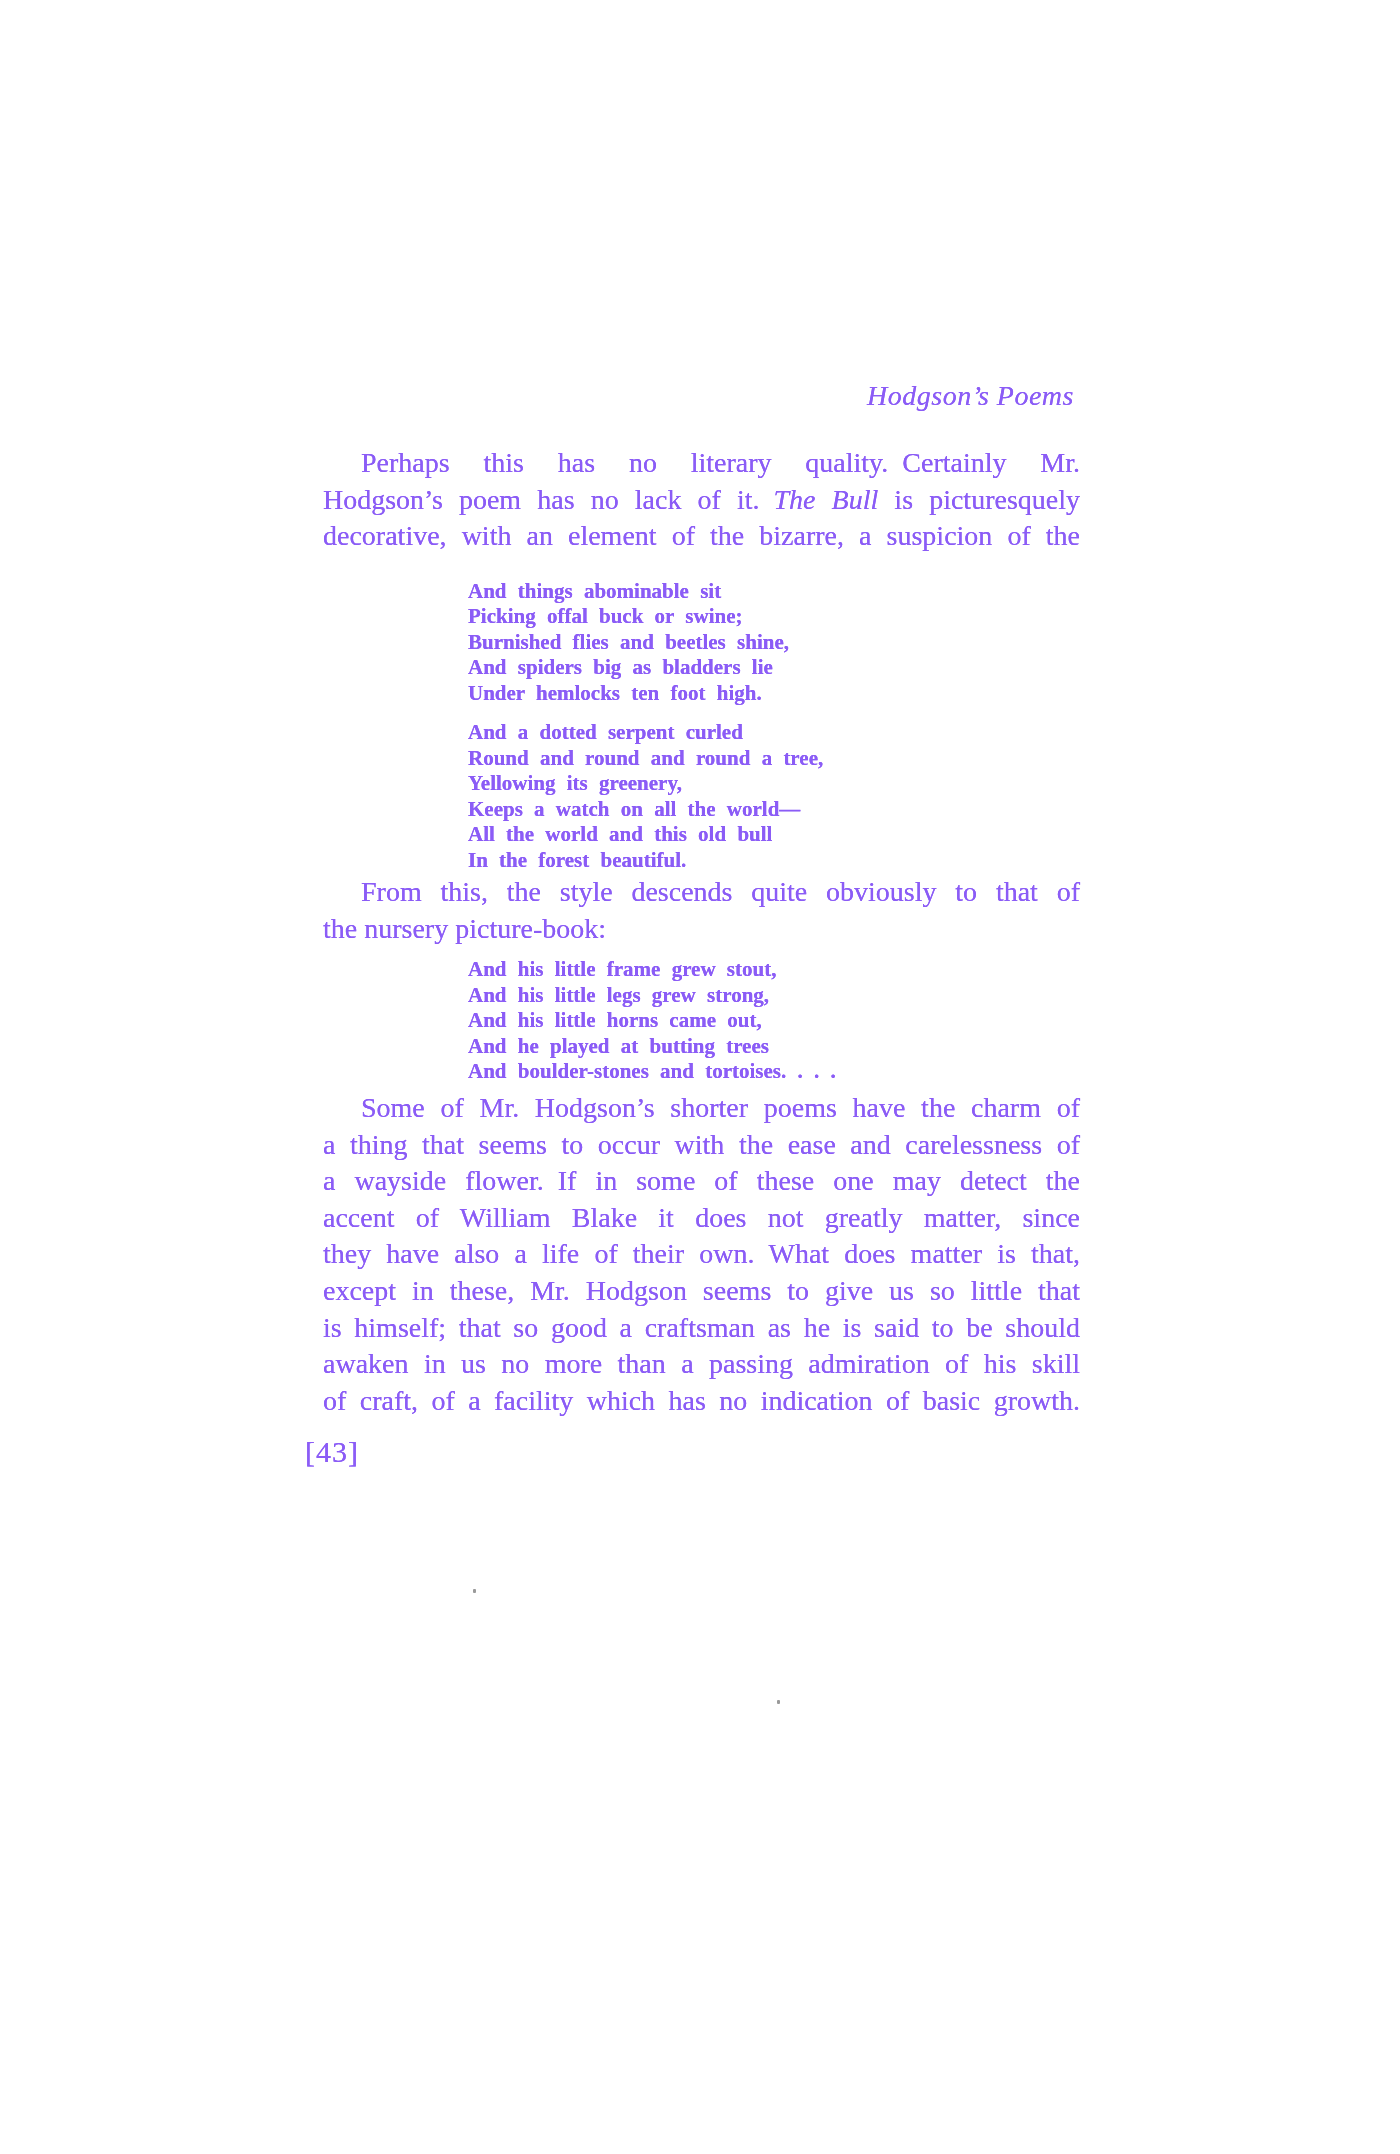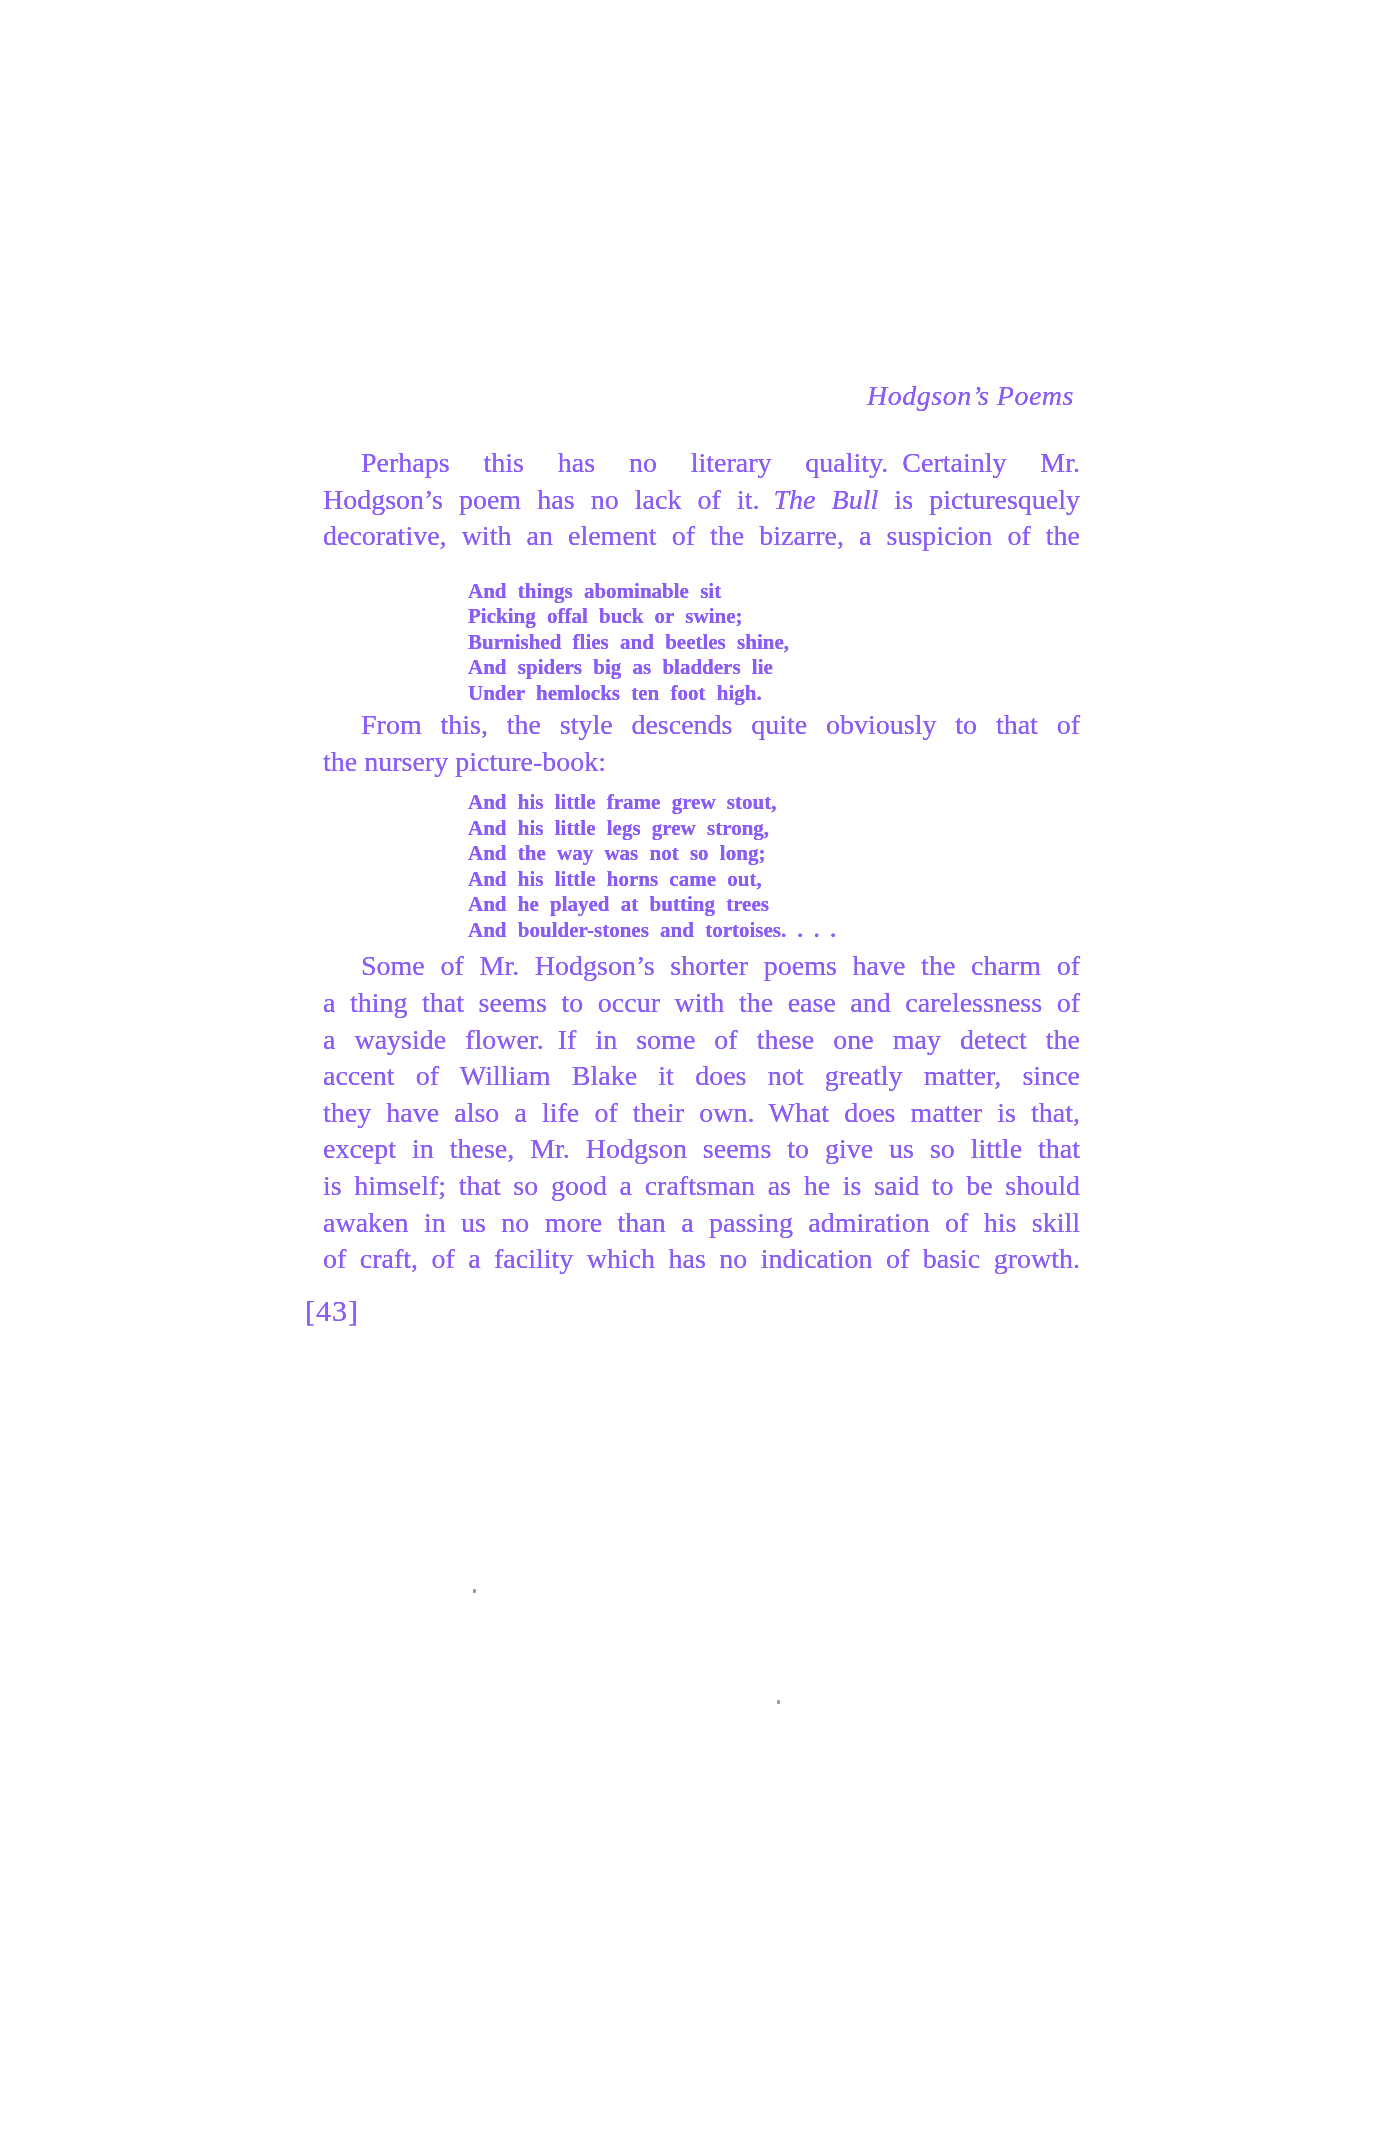--- a/index.html
+++ b/index.html
@@ -101,30 +101,37 @@
     </div>
 
     <div class="verse v1">
       <div>And things abominable sit</div>
       <div>Picking offal buck or swine;</div>
       <div>Burnished flies and beetles shine,</div>
       <div>And spiders big as bladders lie</div>
       <div>Under hemlocks ten foot high.</div>
     </div>
 
+    <div class="verse v2">
+      <div>And a dotted serpent curled</div>
+      <div>Round and round and round a tree,</div>
+      <div>Yellowing its greenery,</div>
+      <div>Keeps a watch on all the world—</div>
+      <div>All the world and this old bull</div>
+      <div>In the forest beautiful.</div>
+    </div>
 
     <div class="para p2">
       <div class="jline indent">From this, the style descends quite obviously to that of</div>
       <div class="lastline">the nursery picture-book:</div>
     </div>
 
     <div class="verse v3">
       <div>And his little frame grew stout,</div>
       <div>And his little legs grew strong,</div>
-      <div>And the way was not so long;</div>
       <div>And his little horns came out,</div>
       <div>And he played at butting trees</div>
       <div>And boulder-stones and tortoises. . . .</div>
     </div>
 
     <div class="para p3">
       <div class="jline indent">Some of Mr. Hodgson’s shorter poems have the charm of</div>
       <div class="jline">a thing that seems to occur with the ease and carelessness of</div>
       <div class="jline">a wayside flower. If in some of these one may detect the</div>
       <div class="jline">accent of William Blake it does not greatly matter, since</div>

